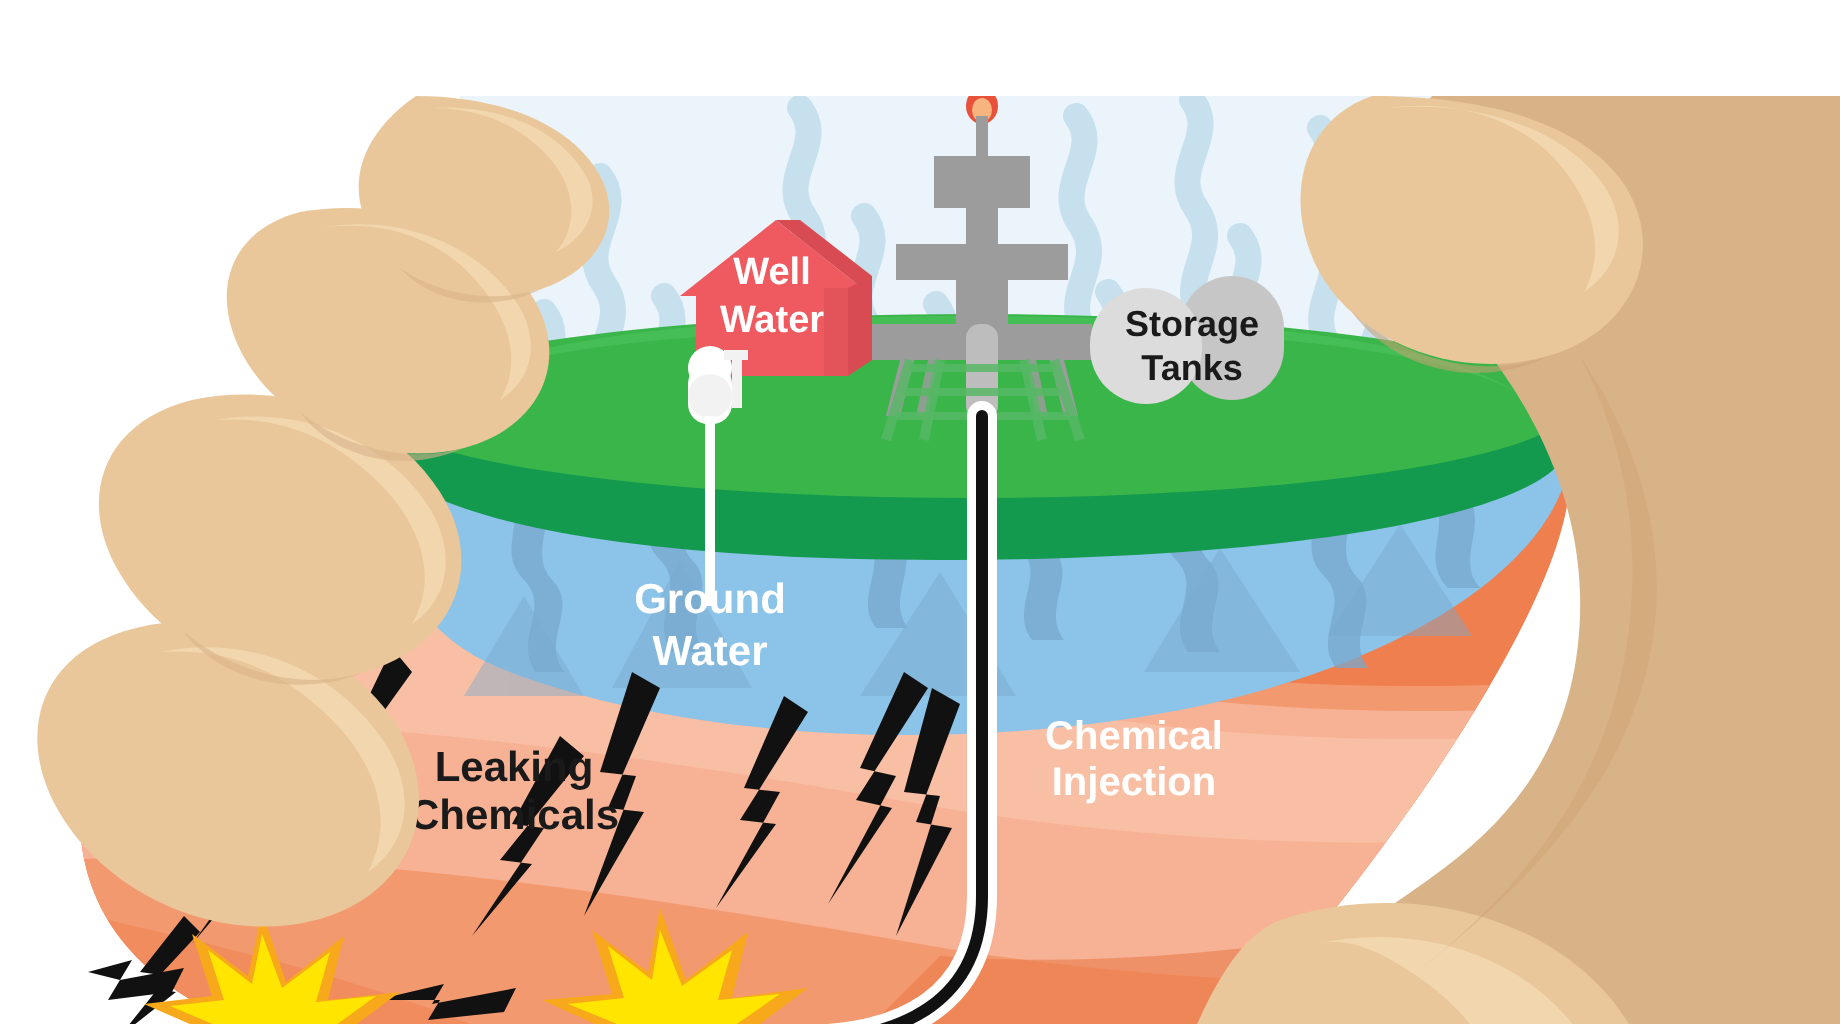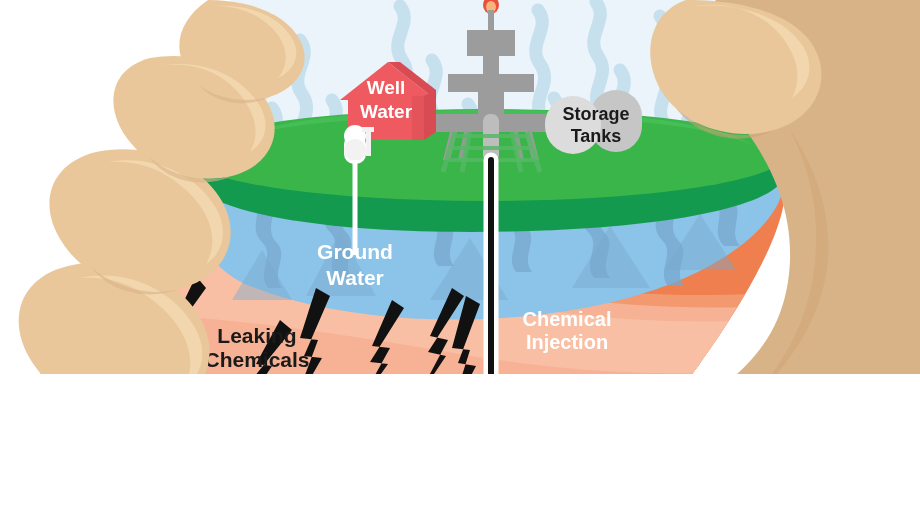--- a/index.html
+++ b/index.html
@@ -7,23 +7,24 @@
     margin: 0;
     padding: 0;
     background: #ffffff;
   }
   body {
     font-family: "Liberation Sans", sans-serif;
   }
   #stage {
     position: relative;
     width: 920px;
-    height: 374px;
+    height: 464px;
     overflow: hidden;
     background: #ffffff;
+    margin-top: 48px;
   }
   #stage svg {
     display: block;
     width: 920px;
     height: 517px;
   }
   .lbl {
     font-family: "Liberation Sans", sans-serif;
     font-weight: bold;
     text-anchor: middle;

